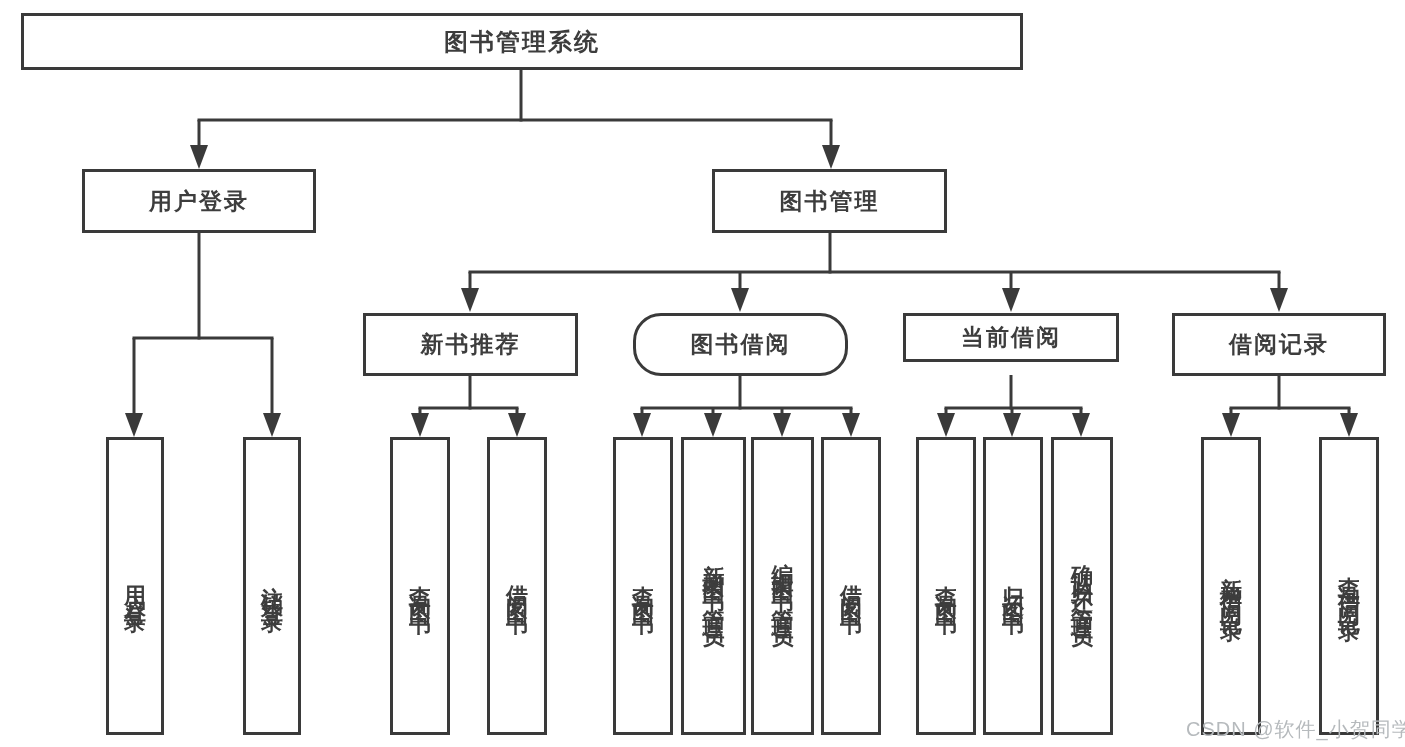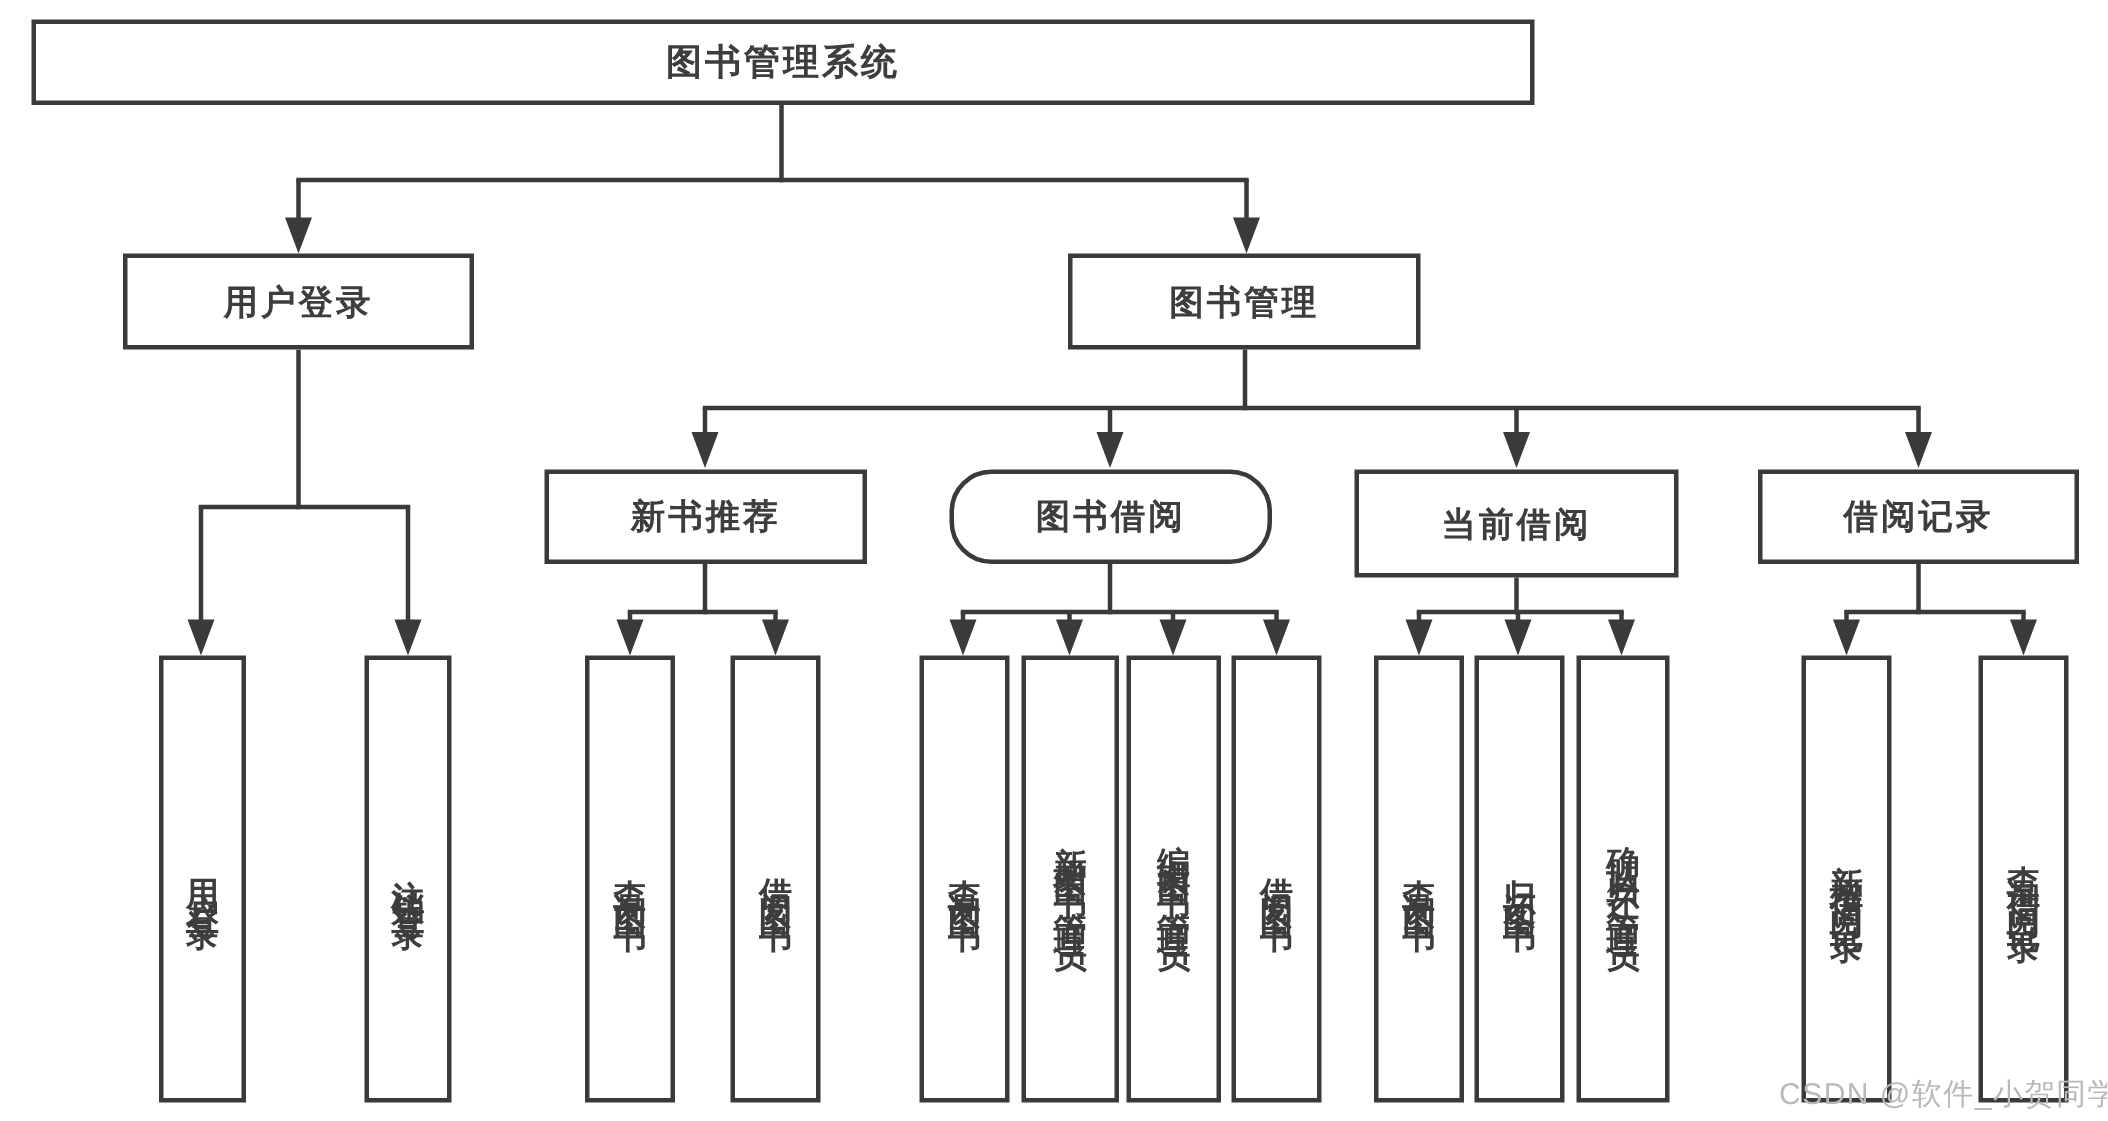--- a/index.html
+++ b/index.html
@@ -122,21 +122,21 @@
   <div class="box" style="left:712px;top:169px;width:235px;height:64px;">
     <span class="hlabel">图书管理</span>
   </div>
 
   <div class="box" style="left:363px;top:313px;width:215px;height:63px;">
     <span class="hlabel">新书推荐</span>
   </div>
   <div class="box" style="left:633px;top:313px;width:215px;height:63px;border-radius:28px;">
     <span class="hlabel">图书借阅</span>
   </div>
-  <div class="box" style="left:903px;top:313px;width:216px;height:72px;">
+  <div class="box" style="left:903px;top:313px;width:216px;height:49px;">
     <span class="hlabel">当前借阅</span>
   </div>
   <div class="box" style="left:1172px;top:313px;width:214px;height:63px;">
     <span class="hlabel">借阅记录</span>
   </div>
 
   <div class="box leaf" style="left:106px;top:437px;width:58px;height:298px;">
     <span class="vlabel">用户登录</span>
   </div>
   <div class="box leaf" style="left:243px;top:437px;width:58px;height:298px;">

